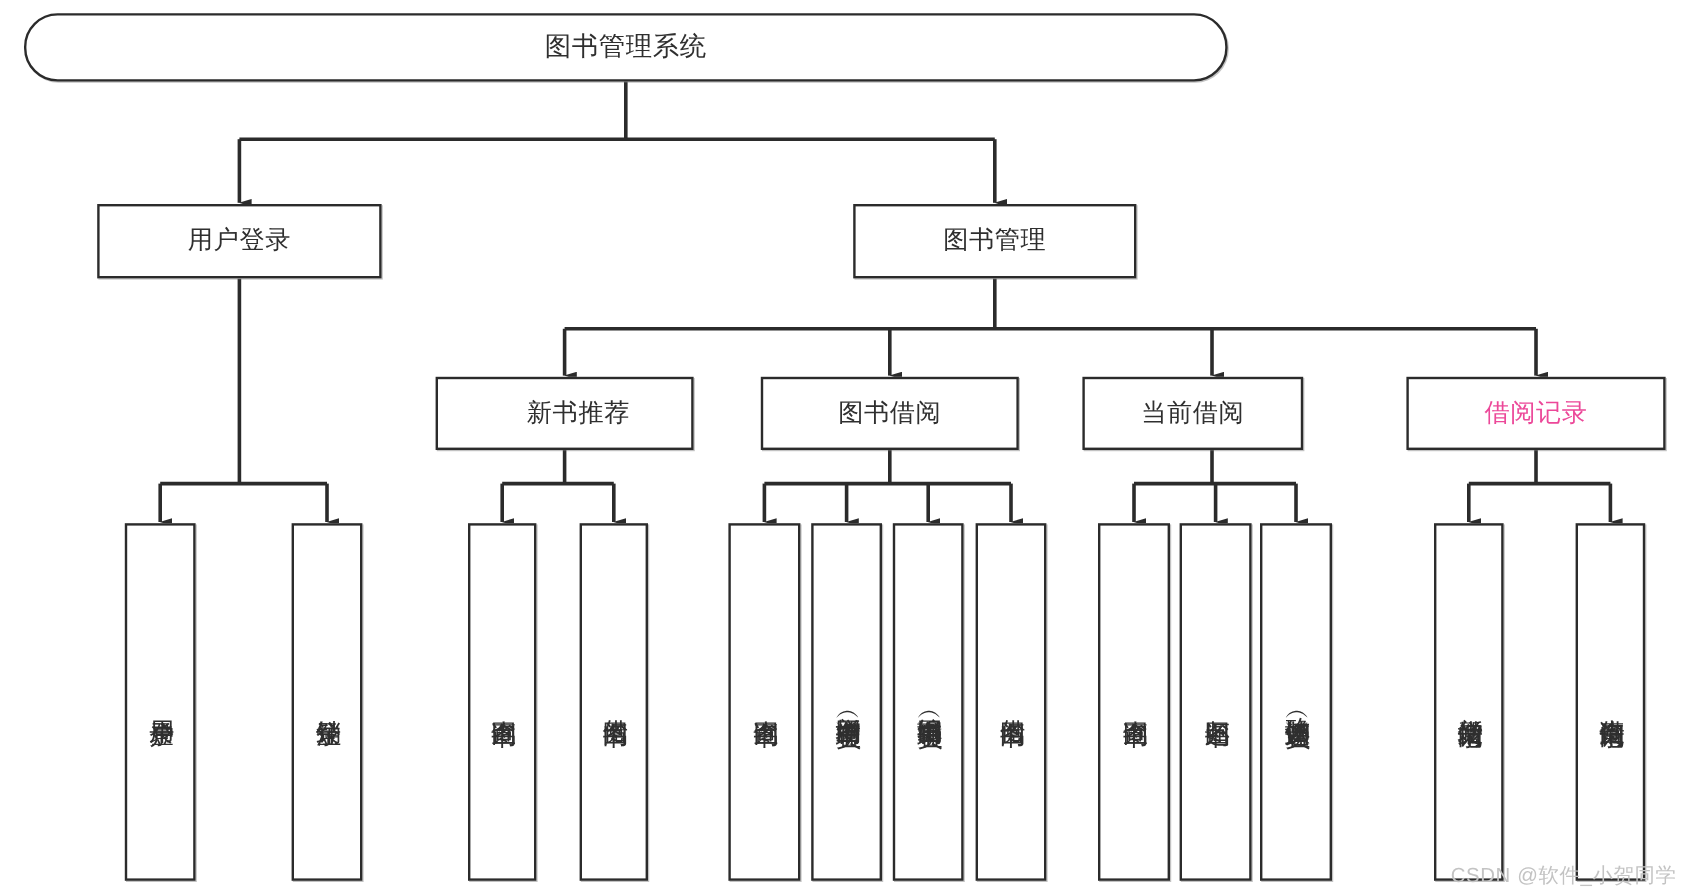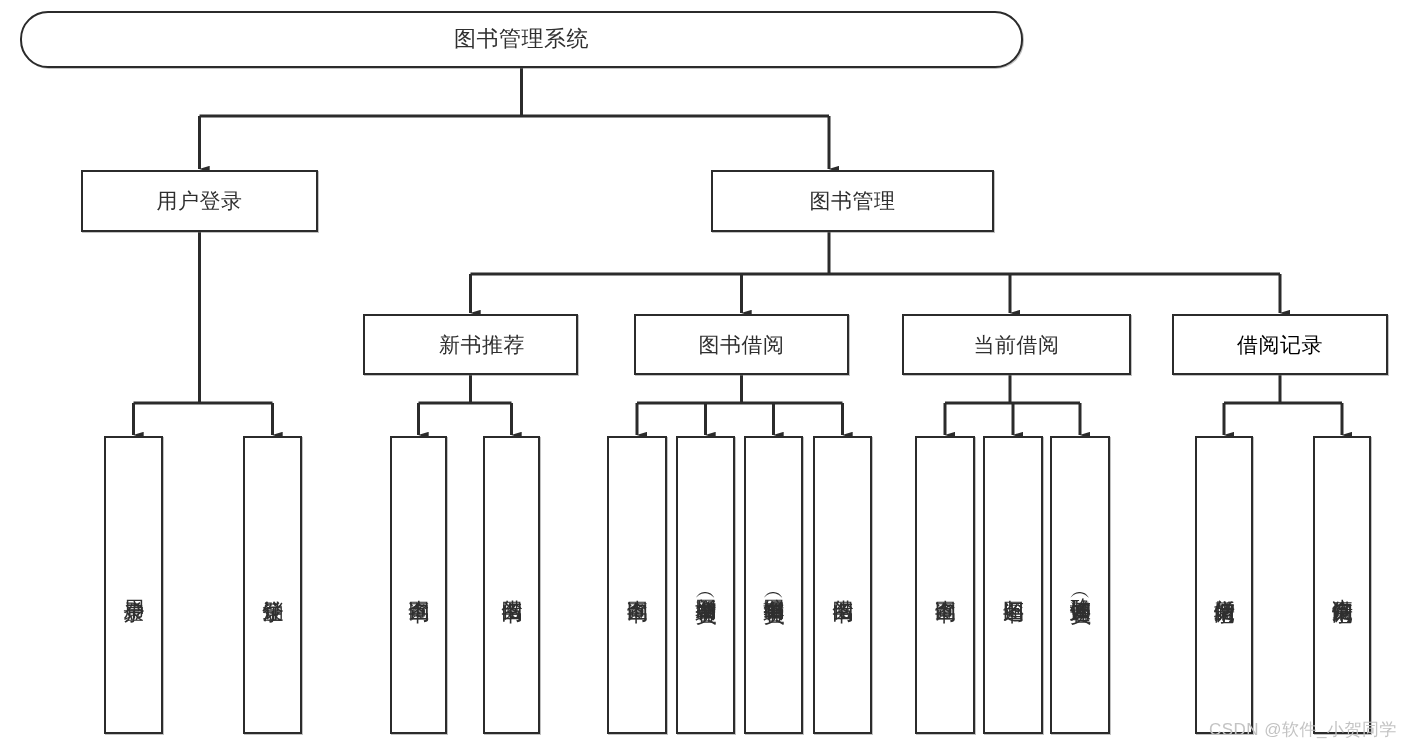--- a/index.html
+++ b/index.html
@@ -111,34 +111,34 @@
       </g>
   </svg>
 
   <div id="nodes">
       <div class="node level-1" style="left: 20px; top: 11px; width: 1003px; height: 57px; border-color: rgb(43, 43, 43); border-radius: 28px;">
         <span class="node-label" style="color: rgb(47, 47, 47);">图书管理系统</span>
       </div>
       <div class="node level-2" style="left: 81px; top: 170px; width: 237px; height: 62px; border-color: rgb(43, 43, 43);">
         <span class="node-label" style="color: rgb(47, 47, 47);">用户登录</span>
       </div>
-      <div class="node level-2" style="left: 711px; top: 170px; width: 283px; height: 62px; border-color: rgb(43, 43, 43);">
+      <div class="node level-2" style="left: 711px; top: 170px; width: 236px; height: 62px; border-color: rgb(43, 43, 43);">
         <span class="node-label" style="color: rgb(47, 47, 47);">图书管理</span>
       </div>
       <div class="node level-3" style="left: 363px; top: 314px; width: 215px; height: 61px; border-color: rgb(43, 43, 43);">
         <span class="node-label" style="color: rgb(47, 47, 47); margin-left: 23px;">新书推荐</span>
       </div>
       <div class="node level-3" style="left: 634px; top: 314px; width: 215px; height: 61px; border-color: rgb(43, 43, 43);">
         <span class="node-label" style="color: rgb(47, 47, 47);">图书借阅</span>
       </div>
-      <div class="node level-3" style="left: 902px; top: 314px; width: 229px; height: 61px; border-color: rgb(43, 43, 43);">
+      <div class="node level-3" style="left: 902px; top: 314px; width: 184px; height: 61px; border-color: rgb(43, 43, 43);">
         <span class="node-label" style="color: rgb(47, 47, 47);">当前借阅</span>
       </div>
       <div class="node level-3" style="left: 1172px; top: 314px; width: 216px; height: 61px; border-color: rgb(43, 43, 43);">
-        <span class="node-label" style="color: #000000;">借阅记录</span>
+        <span class="node-label" style="color: #ec4899;">借阅记录</span>
       </div>
       <div class="node level-4 vertical" style="left: 104px; top: 436px; width: 59px; height: 298px; border-color: rgb(43, 43, 43);">
         <span class="node-label" style="color: rgb(47, 47, 47);">用户登录</span>
       </div>
       <div class="node level-4 vertical" style="left: 243px; top: 436px; width: 59px; height: 298px; border-color: rgb(43, 43, 43);">
         <span class="node-label" style="color: rgb(47, 47, 47);">注销登录</span>
       </div>
       <div class="node level-4 vertical" style="left: 390px; top: 436px; width: 57px; height: 298px; border-color: rgb(43, 43, 43);">
         <span class="node-label" style="color: rgb(47, 47, 47);">查询图书</span>
       </div>

